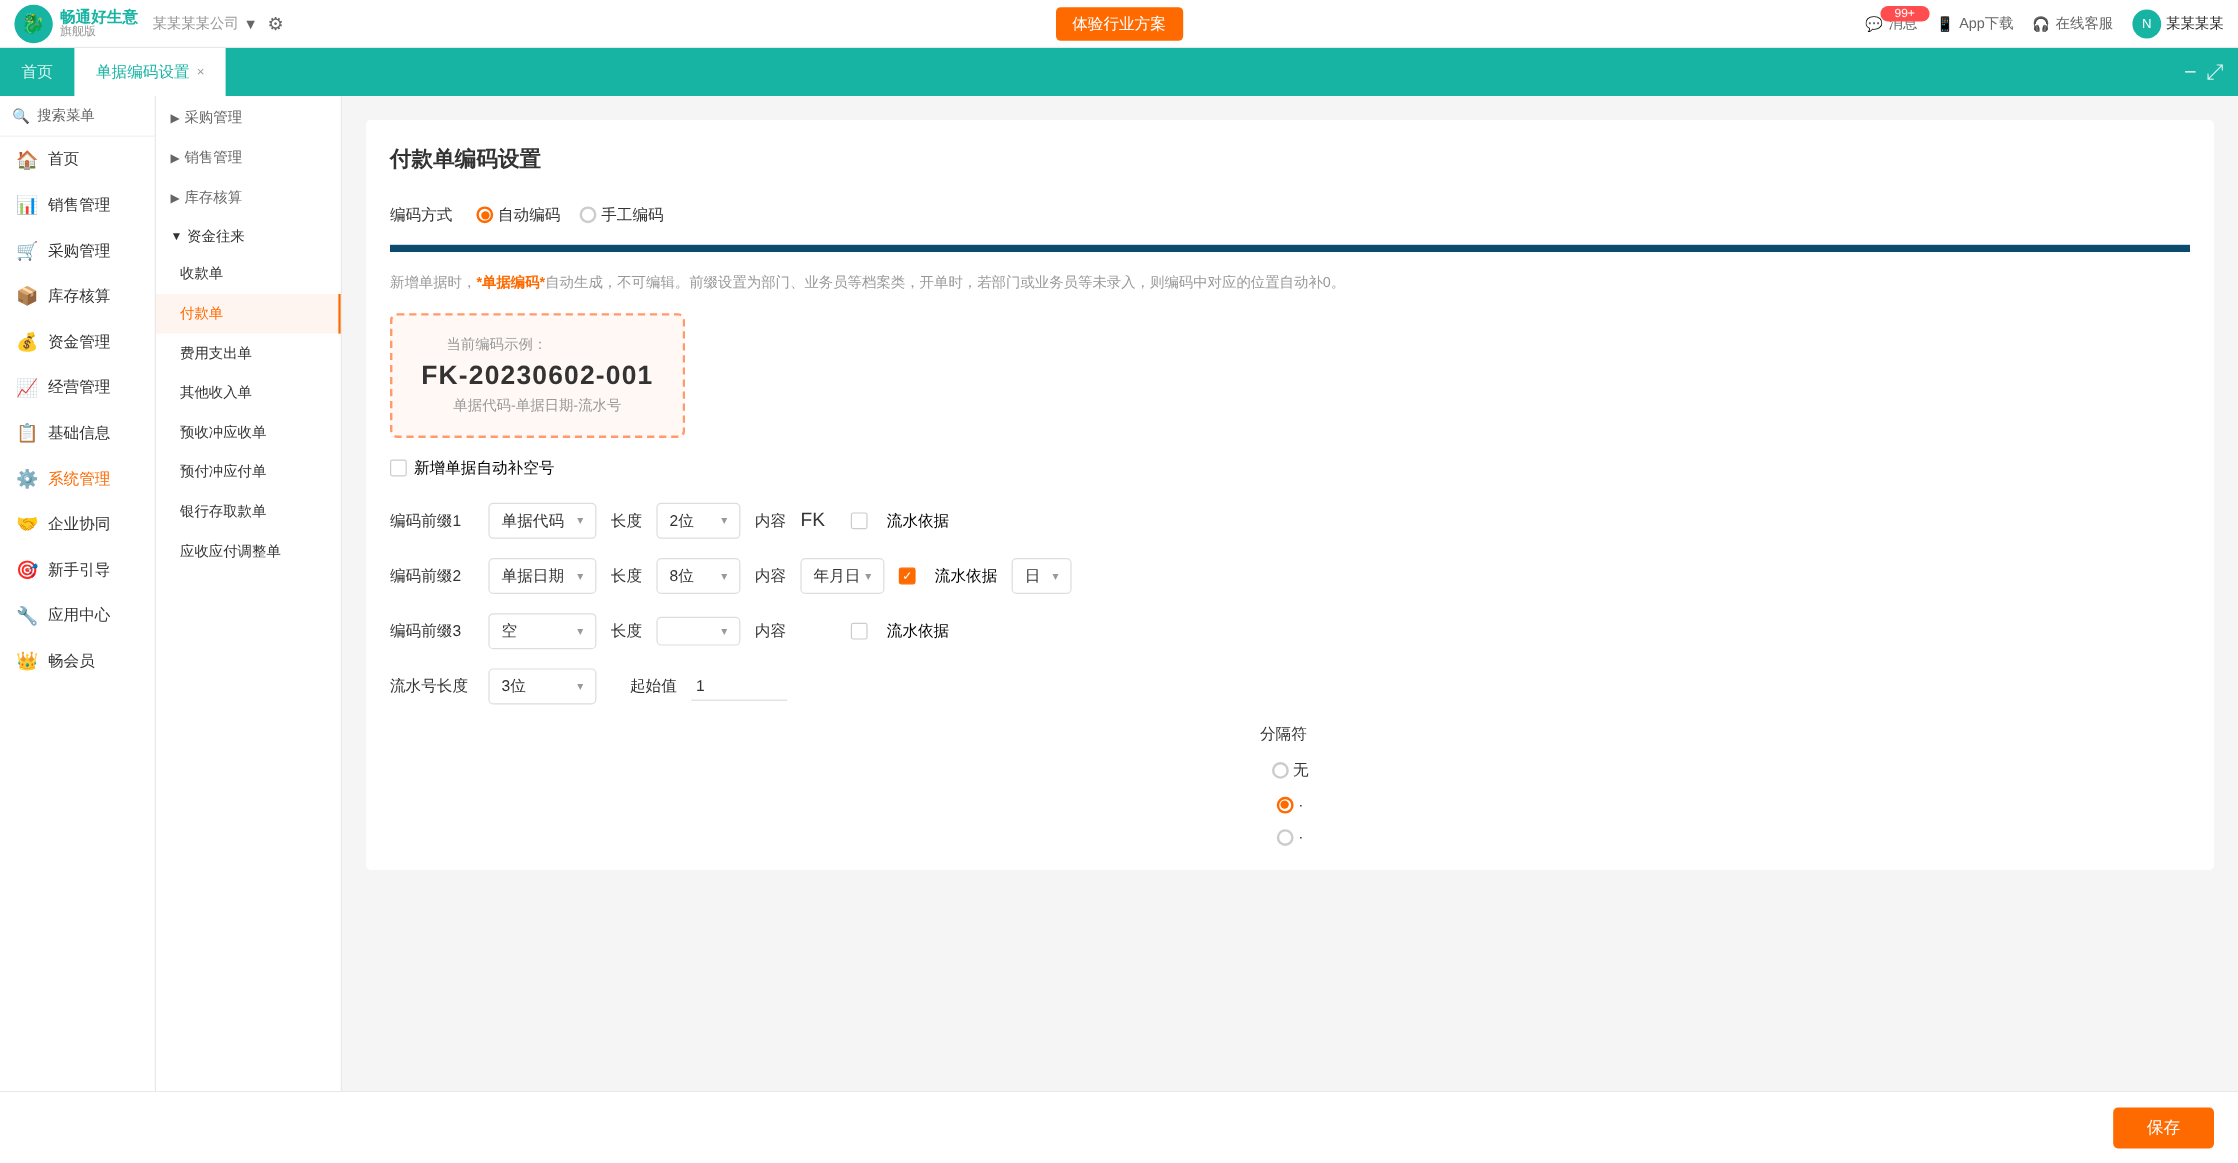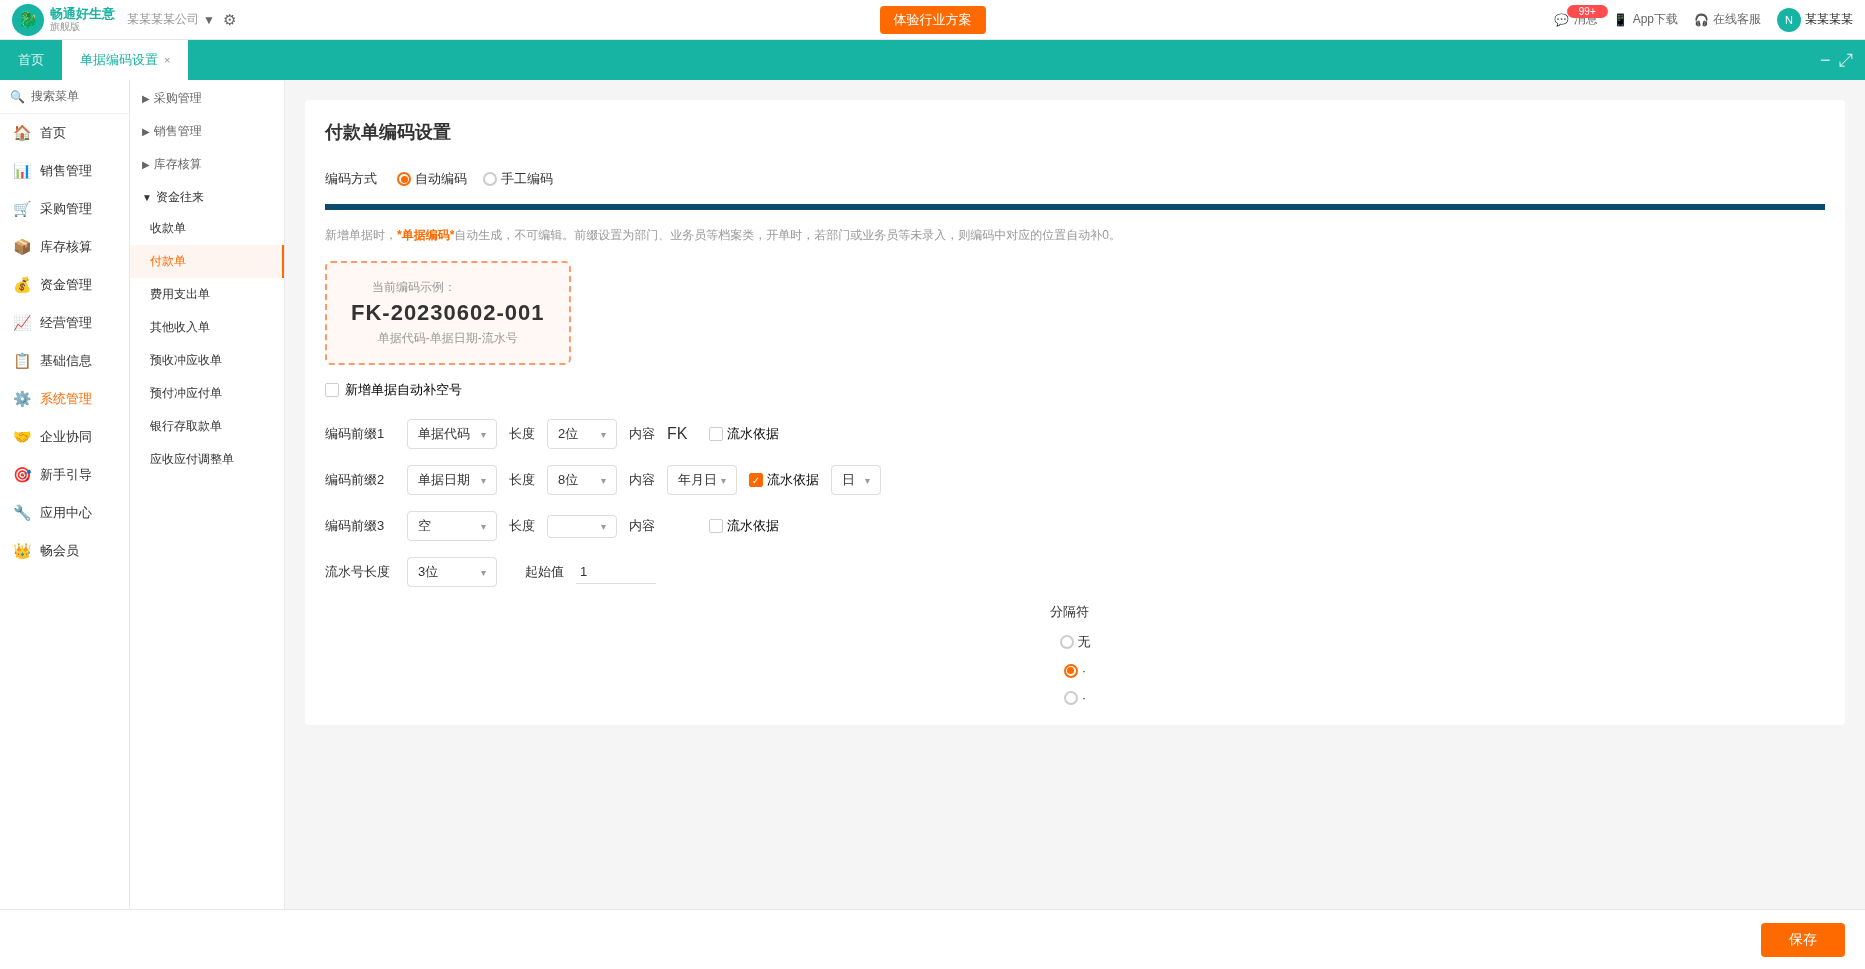--- a/index.html
+++ b/index.html
@@ -324,21 +324,21 @@
       white-space: nowrap;
     }
     .content-value {
       font-size: 16px;
       color: #333;
       min-width: 30px;
     }
     .checkbox-row {
       display: flex;
       align-items: center;
-      gap: 4px;
+      gap: 16px;
     }
     .checkbox-checked {
       width: 14px;
       height: 14px;
       border: 1px solid #ff6a00;
       border-radius: 2px;
       background: #ff6a00;
       display: flex;
       align-items: center;
       justify-content: center;

